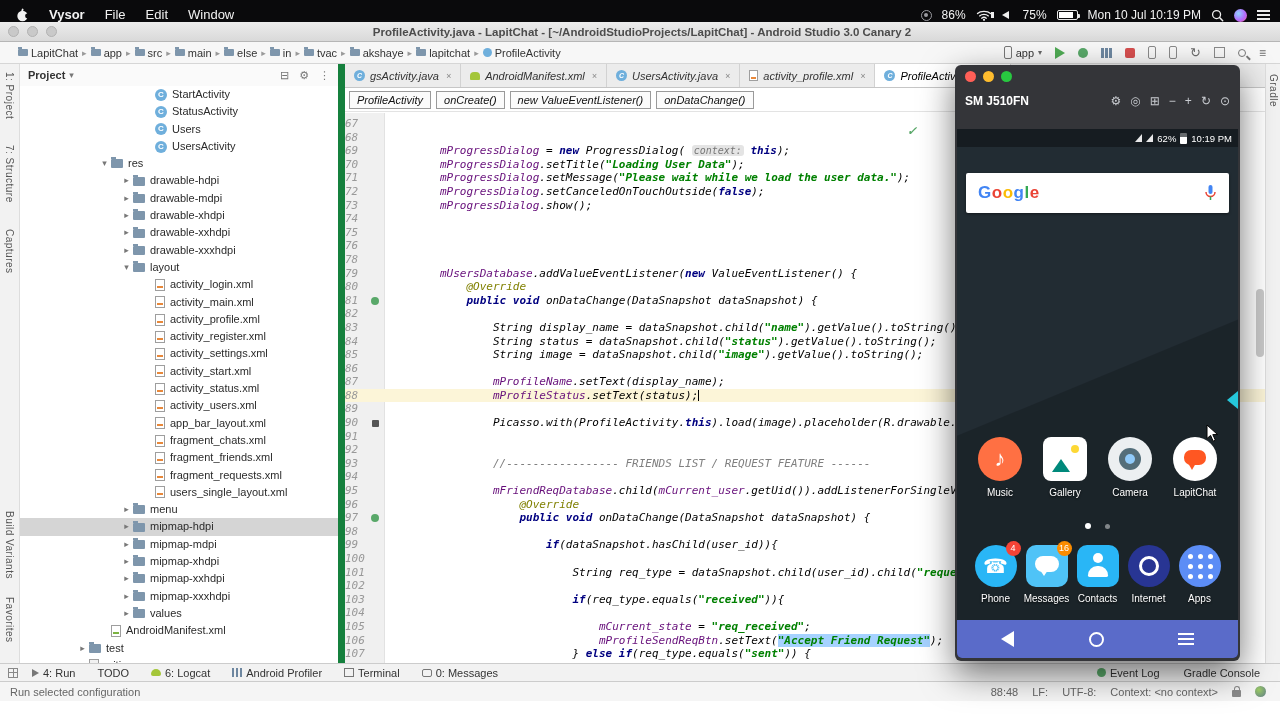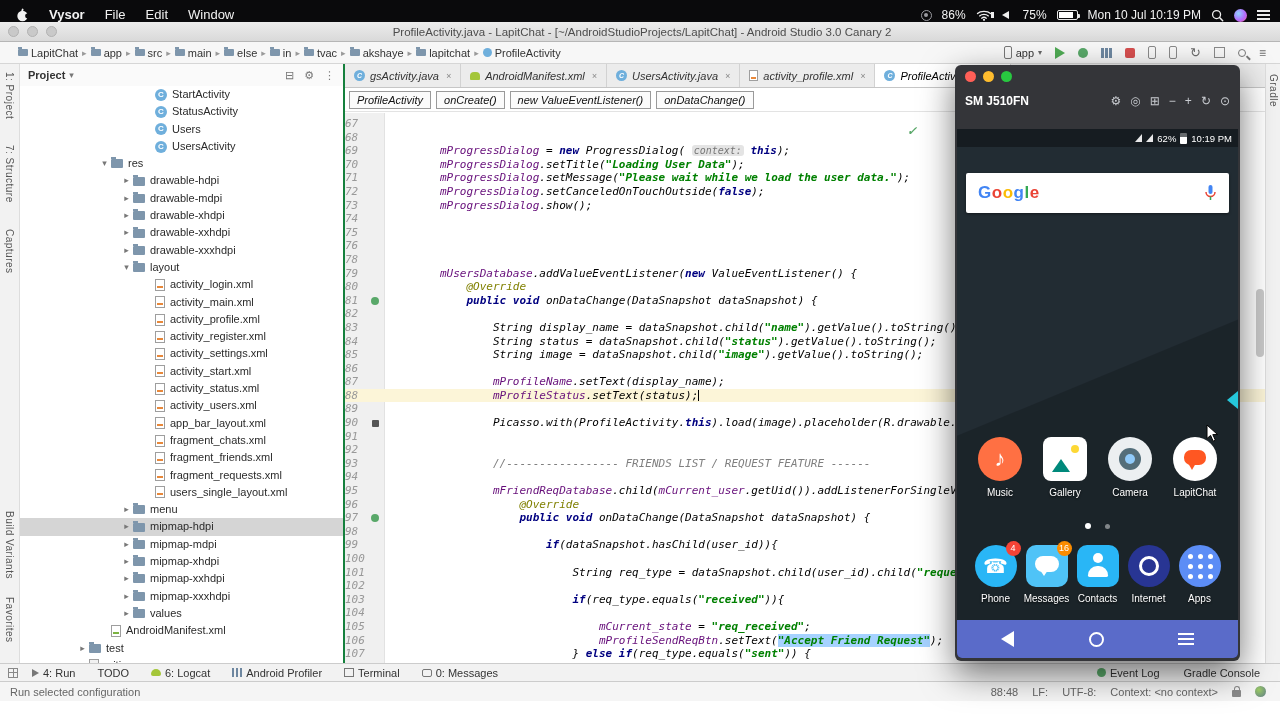--- a/index.html
+++ b/index.html
@@ -22,21 +22,21 @@
   .spk::before{ content:""; position:absolute; left:-11px; top:-3px; width:3px; height:6px; background:#eee; }
   .siri { width:13px; height:13px; border-radius:50%; background:radial-gradient(circle at 35% 35%, #8fd3ff, #b36bff 55%, #ff5f8f); }
   .bars3 { width:13px; height:2px; background:#eee; box-shadow:0 4px 0 #eee, 0 8px 0 #eee; margin-top:-8px; }
 
   
   .studio { position:absolute; left:0; top:22px; width:1280px; height:698px; background:#fff; }
   .titlebar { position:absolute; left:0; top:0; width:100%; height:20px;
               background:linear-gradient(#ececec,#d9d9d9); border-bottom:1px solid #b6b6b6;
               display:flex; align-items:center; font-size:11.5px; color:#4c4c4c; }
   .tl { width:11px; height:11px; border-radius:50%; background:#c9c9c9; border:1px solid #b2b2b2; margin-left:8px; }
-  .win-title { position:absolute; left:4px; right:0; text-align:center; }
+  .win-title { position:absolute; left:4px; right:0; text-align:center;font-weight:bold; }
 
   .navbar { position:absolute; left:0; top:20px; width:100%; height:22px; background:#f7f7f7;
             border-bottom:1px solid #d6d6d6; display:flex; align-items:center; font-size:11px; color:#333; }
   .bc { display:flex; align-items:center; padding-left:18px; white-space:nowrap; }
   .bc-sep { color:#999; margin:0 4px; font-size:9px; }
   .bc-item { display:flex; align-items:center; gap:3px; }
   .bc-ic-folder { width:10px; height:7px; background:#7e96ac; border-radius:1px; display:inline-block; position:relative; }
   .bc-ic-folder::before { content:""; position:absolute; left:0; top:-2px; width:4px; height:2px; background:#7e96ac; }
   .bc-ic-class { width:9px; height:9px; border-radius:50%; background:#6fafdc; display:inline-block; }
   .toolbar { margin-left:auto; display:flex; align-items:center; gap:13px; padding-right:14px; }
@@ -59,21 +59,21 @@
 
   
   .lstripe { position:absolute; left:0; top:0; width:20px; height:100%; background:#f2f2f2; border-right:1px solid #ddd; }
   .rstripe { position:absolute; right:0; top:0; width:15px; height:100%; background:#f2f2f2; border-left:1px solid #ddd; }
   .vtext { writing-mode:vertical-rl; font-size:10px; color:#555; letter-spacing:.5px; margin:0 auto; display:block; }
   .lstripe .grp-top { position:absolute; top:8px; left:0; right:0; display:flex; flex-direction:column; gap:26px; align-items:center; }
   .lstripe .grp-bot { position:absolute; bottom:40px; left:0; right:0; display:flex; flex-direction:column; gap:18px; align-items:center; }
   .rstripe .grp-top { position:absolute; top:10px; left:0; right:0; display:flex; flex-direction:column; align-items:center; }
 
   
-  .project { position:absolute; left:20px; top:0; width:325px; height:100%; background:#fff; border-right:2px solid #15803d; overflow:hidden; }
+  .project { position:absolute; left:20px; top:0; width:325px; height:100%; background:#fff; border-right:7px solid #15803d; overflow:hidden; }
   .proj-head { height:22px; display:flex; align-items:center; font-size:11px; color:#333; padding:0 8px; background:#fafafa; }
   .proj-head .hicons { margin-left:auto; display:flex; gap:10px; color:#777; font-size:11px; }
   .tree { font-size:11px; color:#2b2b2b; }
   .tree-row { height:17.3px; line-height:17.3px; white-space:nowrap; display:flex; align-items:center; }
   .tree-row.selected { background:#d5d5d5; }
   .tree-arrow { width:13px; display:inline-block; color:#777; font-size:9px; text-align:center; flex:none; }
   .ti { display:inline-block; flex:none; margin-right:5px; position:relative; }
   .ti-folder { width:12px; height:9px; background:#7e96ac; border-radius:1px; }
   .ti-folder::before { content:""; position:absolute; left:0; top:-2px; width:5px; height:2px; background:#7e96ac; }
   .ti-class { width:12px; height:12px; border-radius:50%; background:#6fafdc; color:#fff; font-size:8px; line-height:12px; text-align:center; font-weight:bold; }

